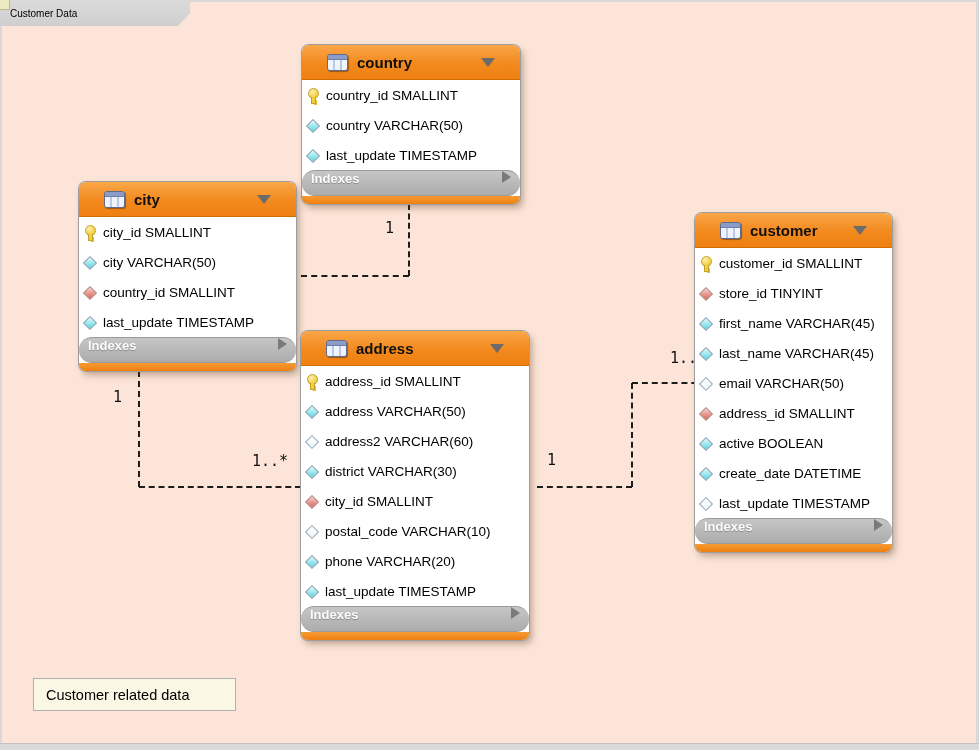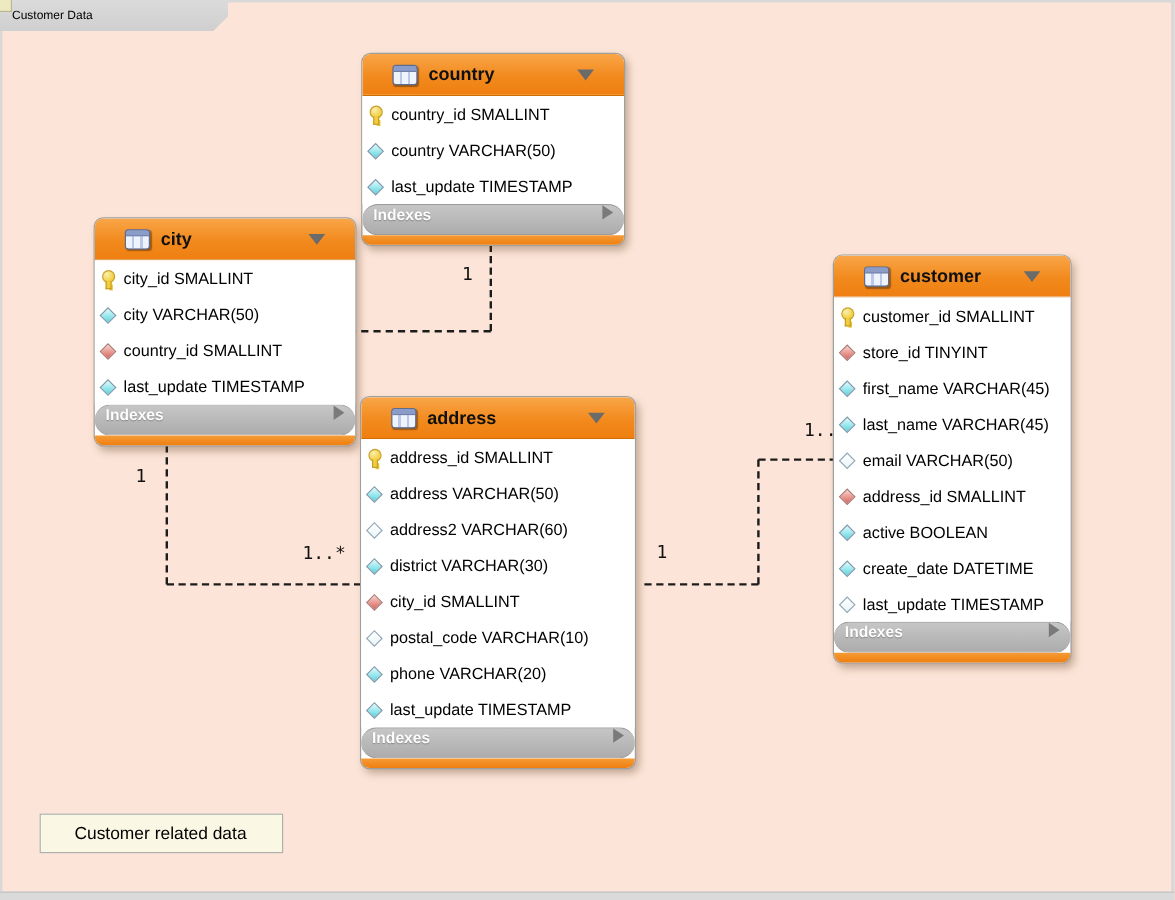--- a/index.html
+++ b/index.html
@@ -72,21 +72,21 @@
   
   .rel-seg { position:absolute; z-index:2; }
   .rel-seg.h { border-top:2px dashed #1C1C1C; height:0; }
   .rel-seg.v { border-left:2px dashed #1C1C1C; width:0; }
   .rel-label { position:absolute; z-index:2; font-family:"DejaVu Sans Mono", monospace;
     font-size:15px; color:#111; }
 
   
   .canvas-note { position:absolute; left:33px; top:678px; width:203px; height:33px;
     background:#FBF7E5; border:1px solid #AFAFAF; display:flex; align-items:center;
-    padding-left:28px; font-size:14.5px; color:#000; z-index:3; }
+    padding-left:12px; font-size:14.5px; color:#000; z-index:3; }
 </style>
 </head>
 <body>
 
 <div id="canvas" style="position:absolute; inset:0;">
   <div class="edge edge-top"></div>
   <div class="edge edge-left"></div>
   <div class="edge edge-right"></div>
   <div class="hscrollbar"></div>
 

